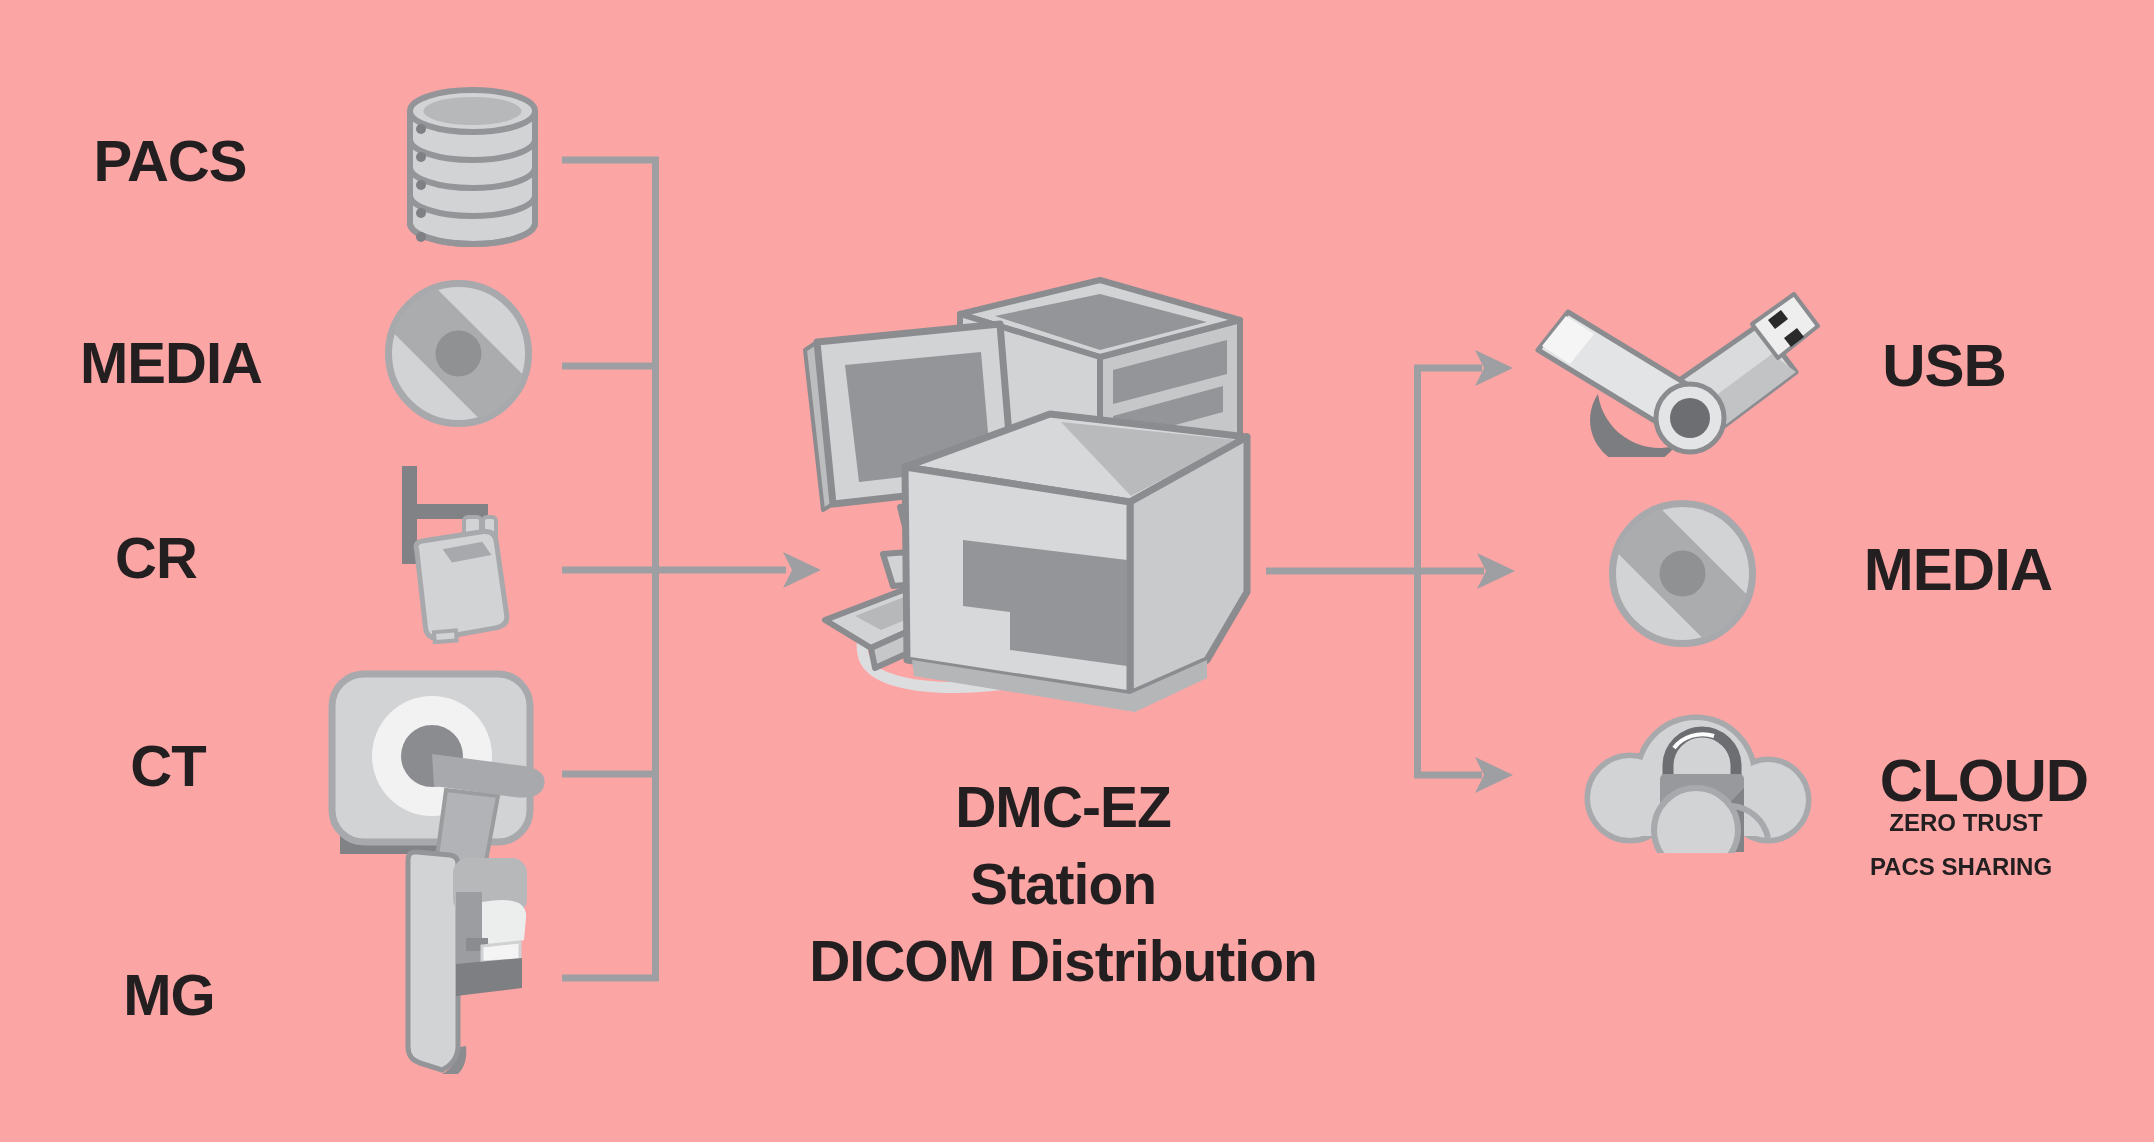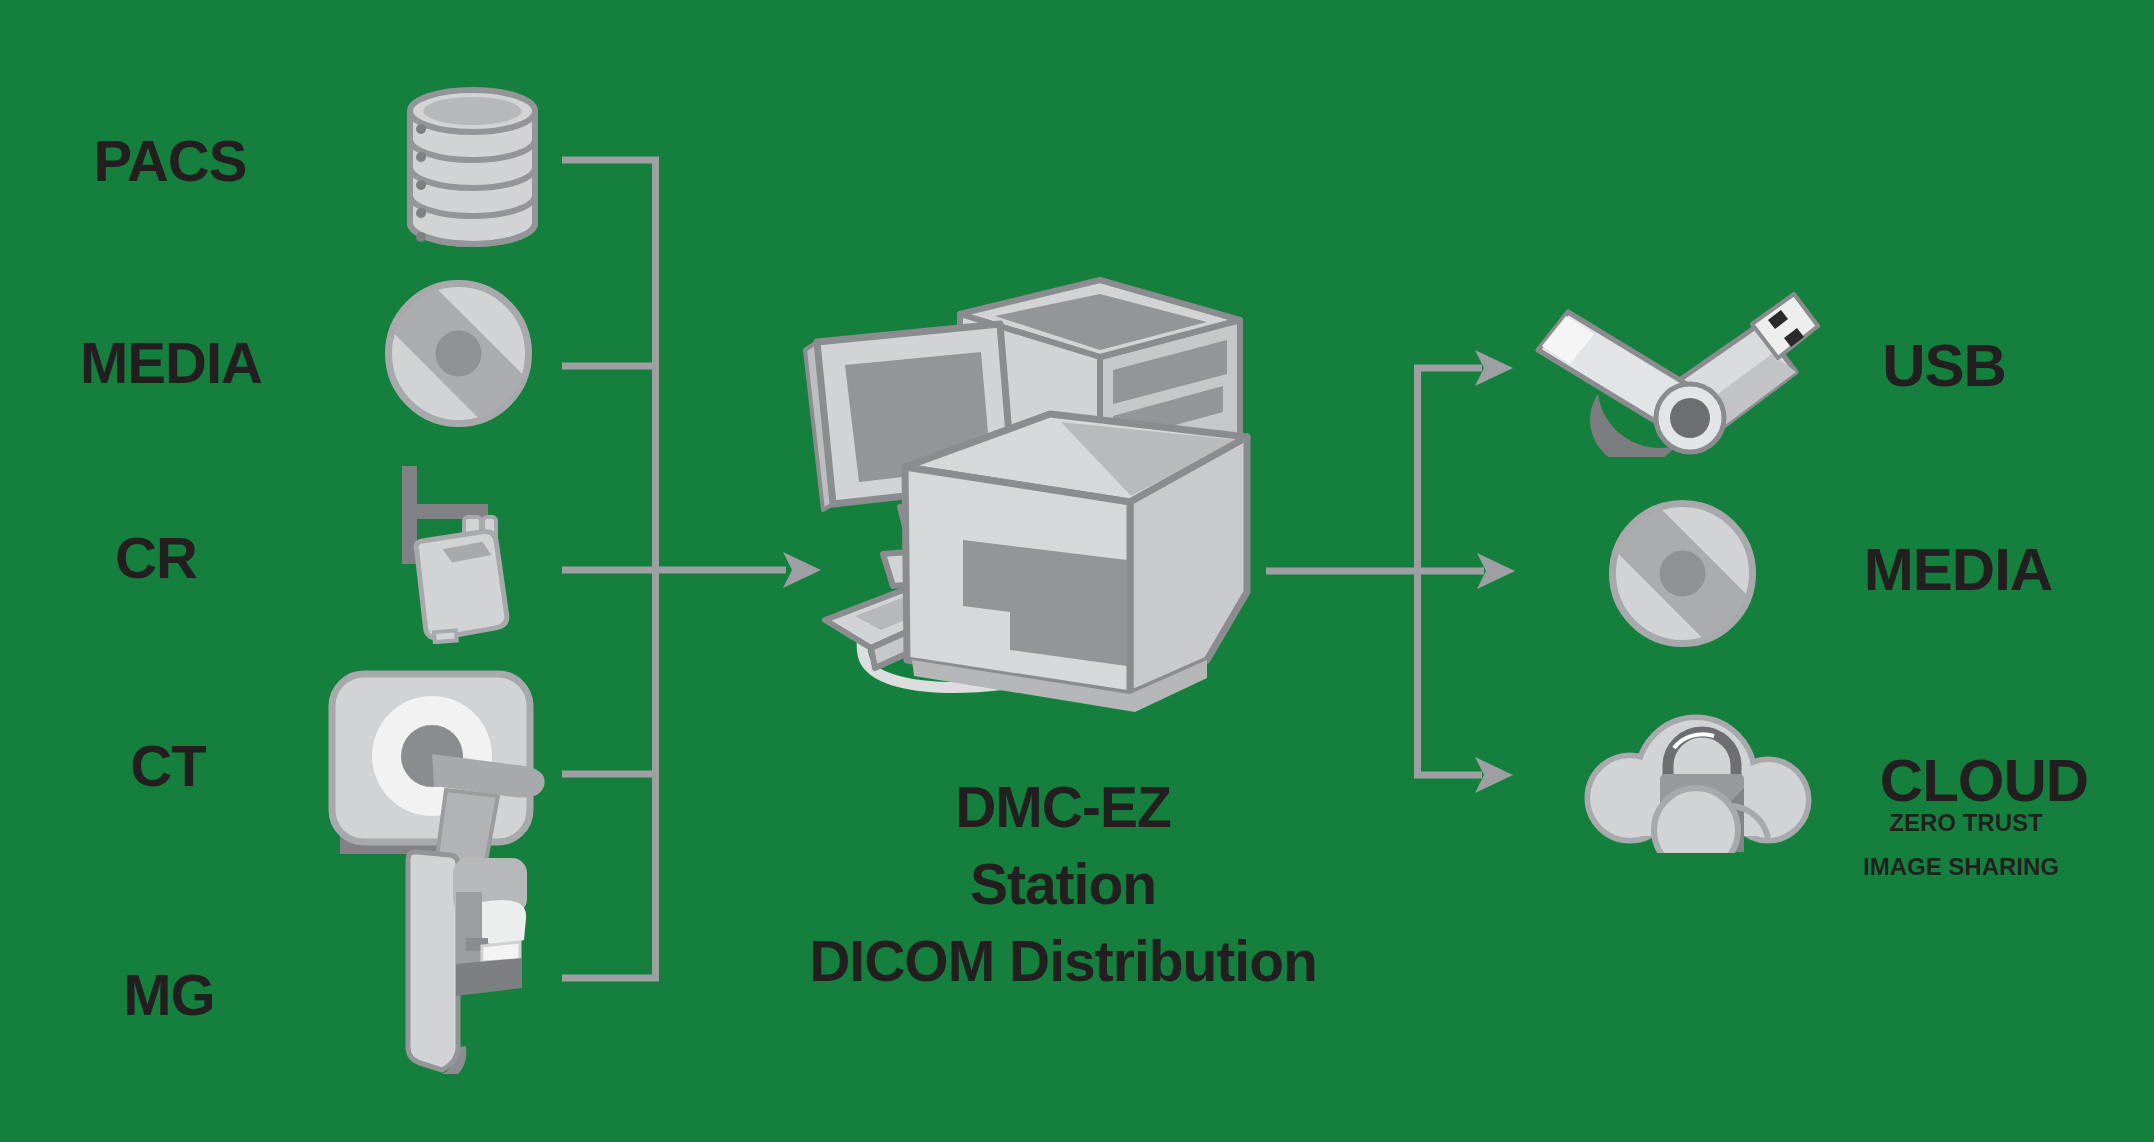--- a/index.html
+++ b/index.html
@@ -1,19 +1,19 @@
 <!DOCTYPE html>
 <html><head>
 <meta charset="utf-8">
 <style>
   html,body{margin:0;padding:0;background:#ffffff;}
   #canvas{
     position:relative;
     width:2154px;height:1142px;
-    background:#15803d;
+    background:#fca5a5;
     font-family:"Liberation Sans", sans-serif;
     overflow:hidden;
   }
   .abs{position:absolute;}
   .lbl{
     position:absolute;
     transform:translate(-50%,-50%);
     font-weight:bold;
     color:#231f20;
     white-space:nowrap;
@@ -224,15 +224,15 @@
     <polygon points="110,174 172,110 172,174" fill="#818386"></polygon>
 
     <circle cx="124" cy="152" r="42" fill="#d2d3d5" stroke="#a7a9ac" stroke-width="6"></circle>
     <path d="M160 128 A 40 40 0 0 1 196 160" fill="none" stroke="#a7a9ac" stroke-width="6"></path>
   </svg>
 
   <div class="lbl lbl-right" style="left:1944px;top:365px;">USB</div>
   <div class="lbl lbl-right" style="left:1958px;top:569px;">MEDIA</div>
   <div class="lbl lbl-right" style="left:1966px;top:780px;margin-left:18px;">CLOUD</div>
   <div class="lbl lbl-sub" style="left:1966px;top:823px;">ZERO TRUST</div>
-  <div class="lbl lbl-sub" style="left:1961px;top:867px;">IMAGE SHARING</div>
+  <div class="lbl lbl-sub" style="left:1961px;top:867px;">PACS SHARING</div>
 
 </div>
 
 </body></html>

